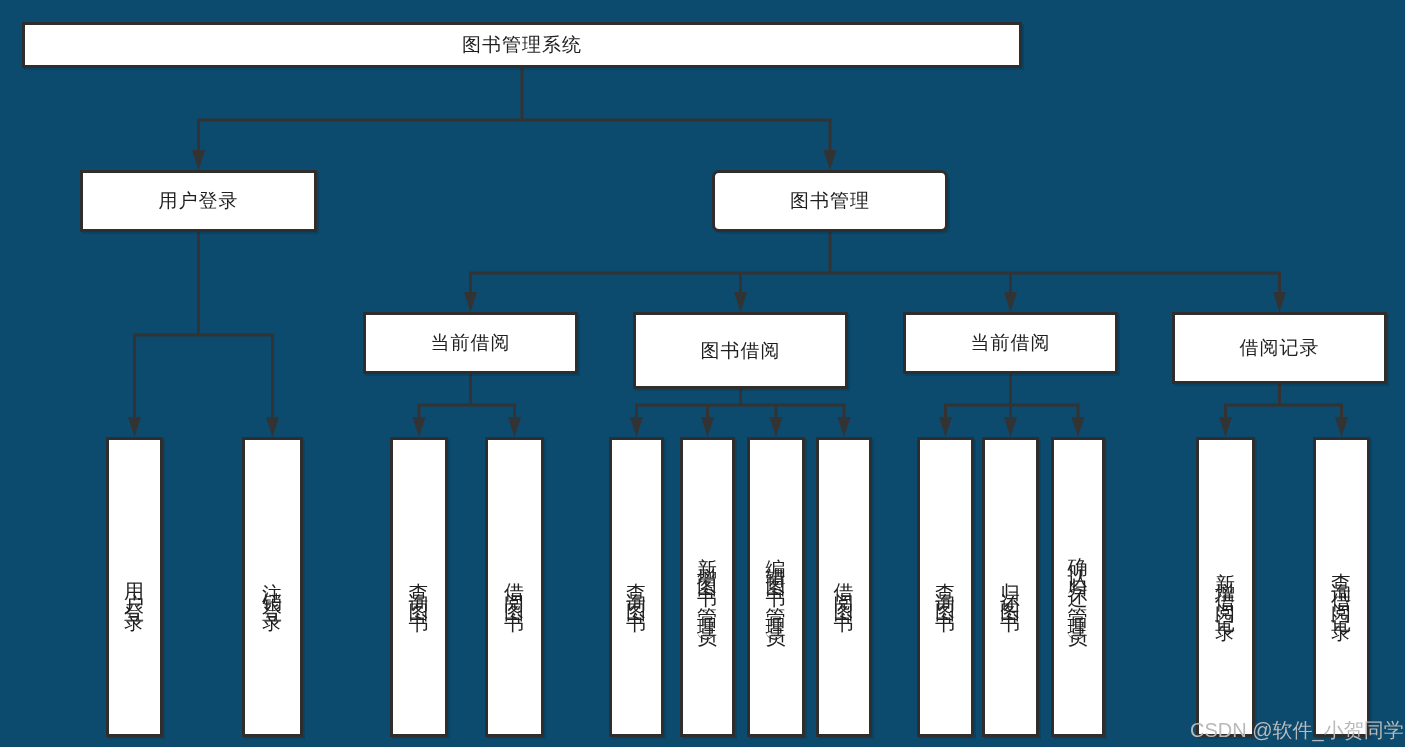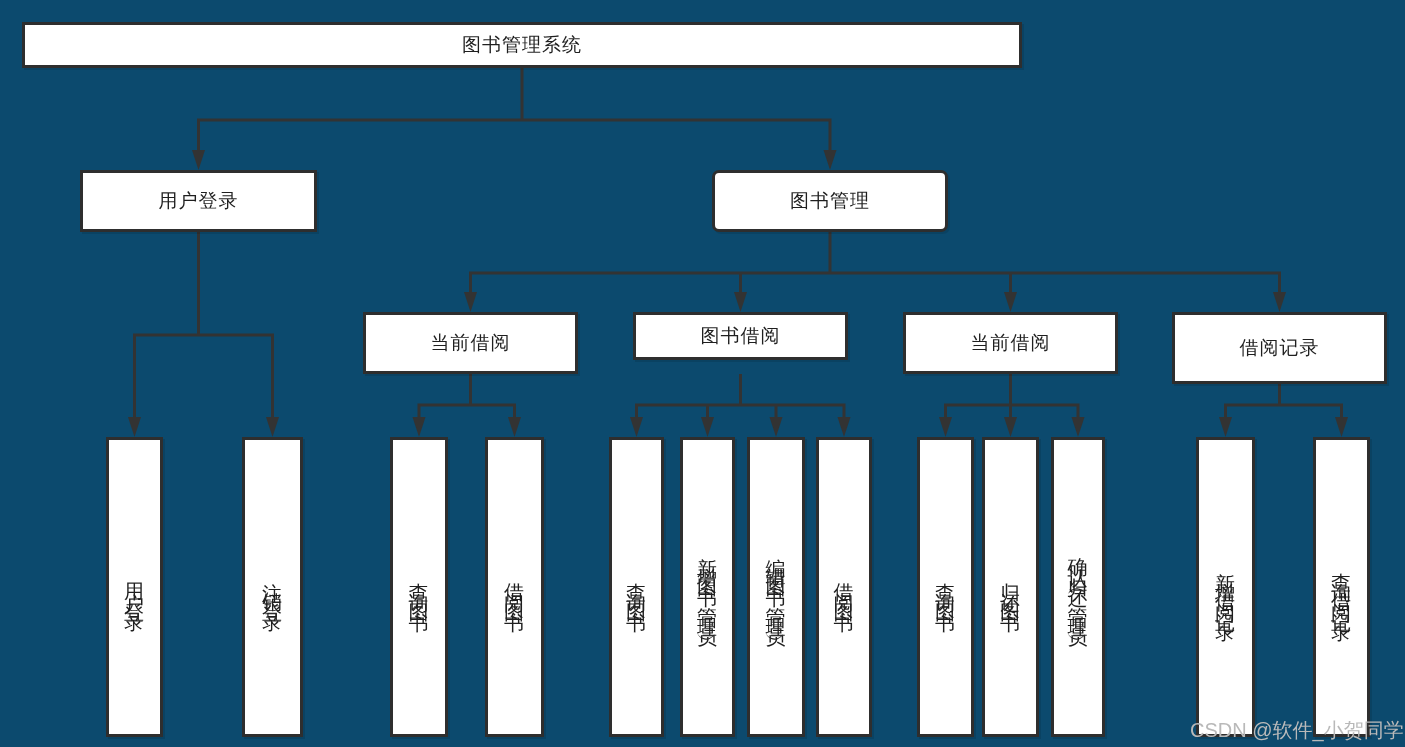--- a/index.html
+++ b/index.html
@@ -43,21 +43,21 @@
     font-size: 20px;
     letter-spacing: 10px;
     color: #1f1f1f;
     line-height: 1;
   }
   
   .n-root { left: 22px;  top: 22px;  width: 1000px; height: 46px; }
   .n-b1   { left: 80px;  top: 170px; width: 237px;  height: 62px; }
   .n-b2   { left: 712px; top: 170px; width: 236px;  height: 62px; border-radius: 7px; }
   .n-c1   { left: 363px; top: 312px; width: 215px;  height: 62px; }
-  .n-c2   { left: 633px; top: 312px; width: 215px;  height: 48px; }
+  .n-c2   { left: 633px; top: 312px; width: 215px;  height: 77px; }
   .n-c3   { left: 903px; top: 312px; width: 215px;  height: 62px; text-align: right; }
   .n-c4   { left: 1172px;top: 312px; width: 215px;  height: 72px; }
   .leaf   { top: 437px; height: 300px; }
   .n-l1  { left: 106px;  width: 57px; }
   .n-l2  { left: 242px;  width: 61px; }
   .n-l3  { left: 390px;  width: 58px; }
   .n-l4  { left: 485px;  width: 59px; }
   .n-l5  { left: 609px;  width: 55px; }
   .n-l6  { left: 680px;  width: 55px; }
   .n-l7  { left: 747px;  width: 58px; }

